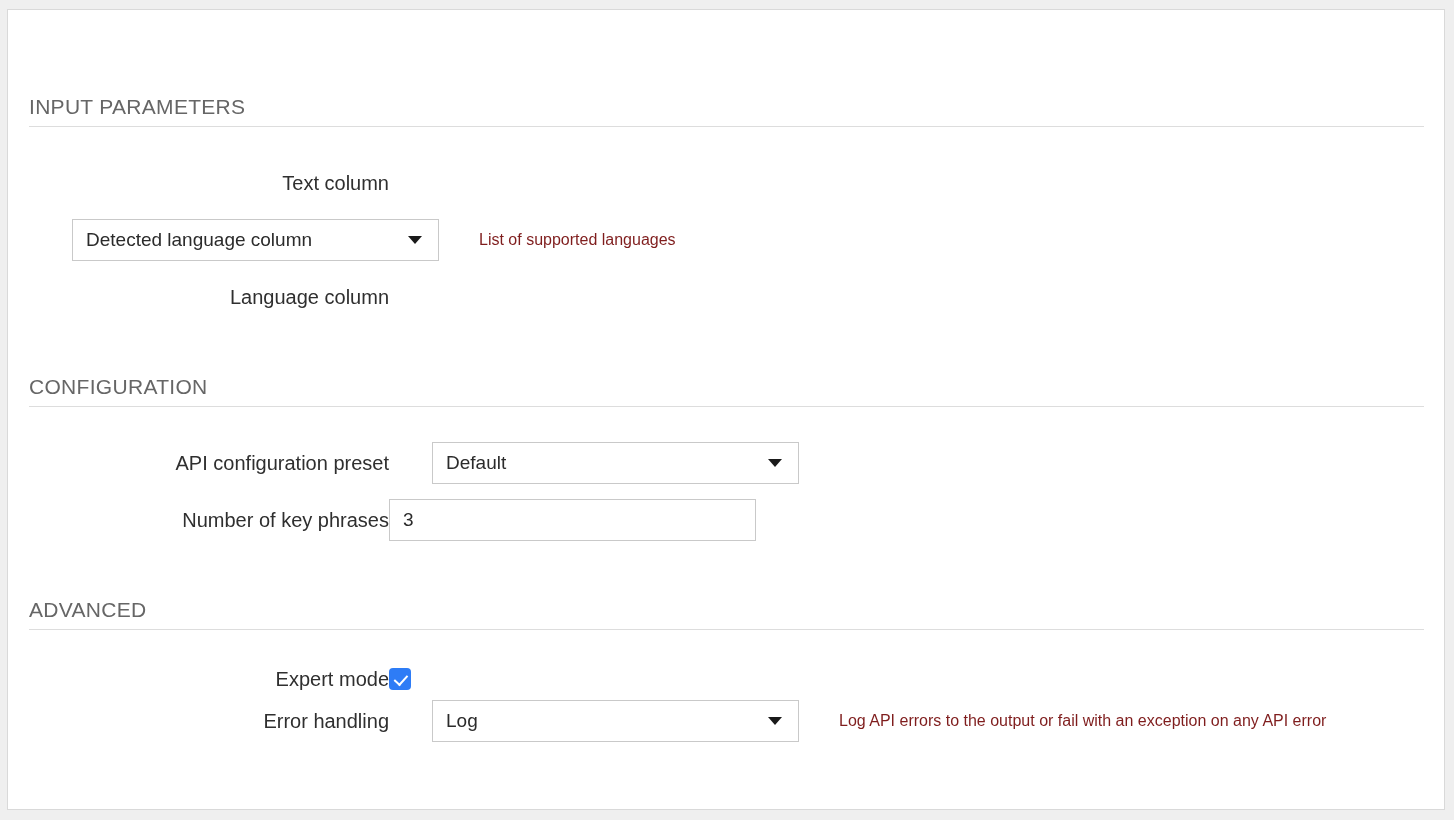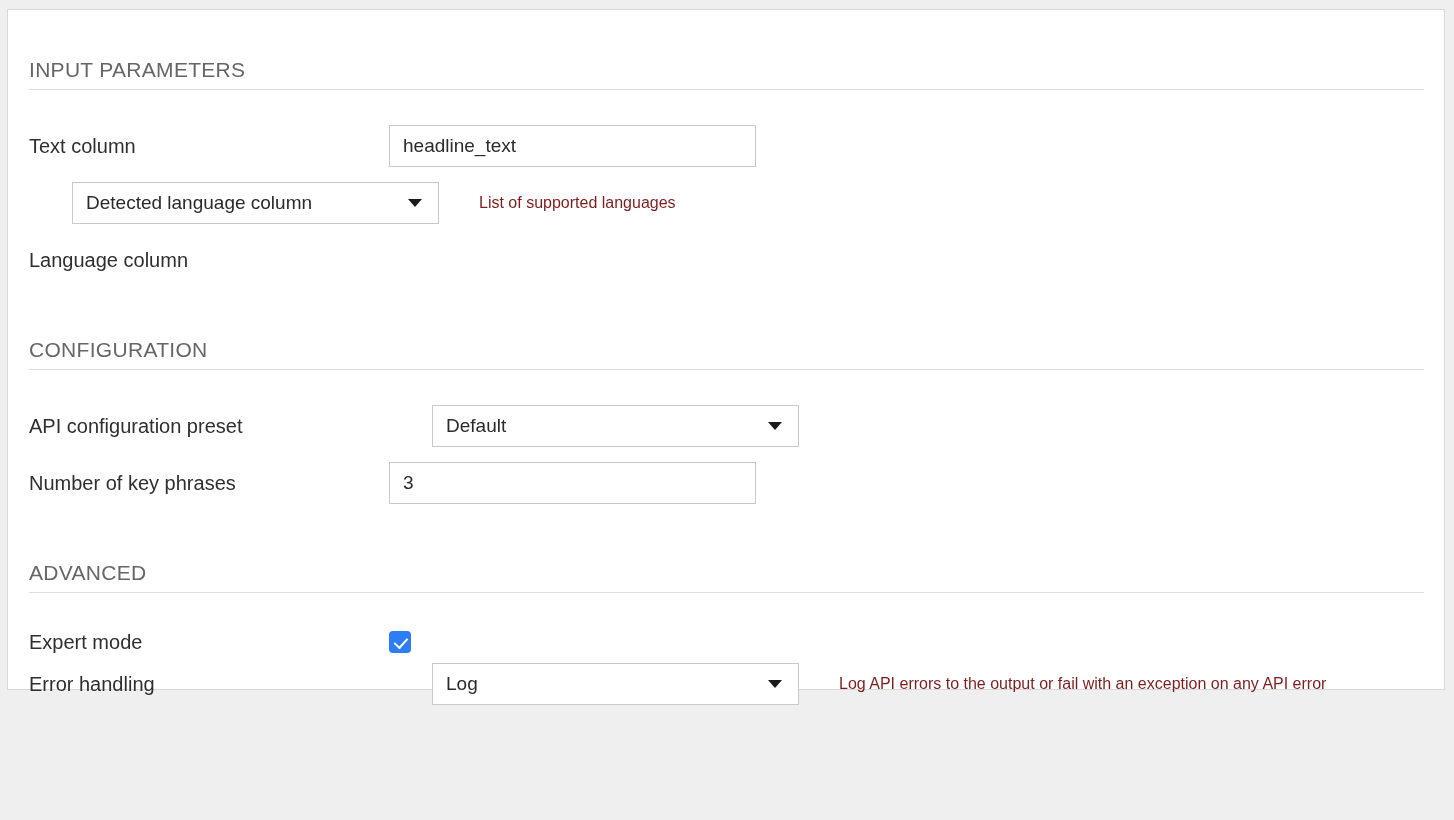--- a/index.html
+++ b/index.html
@@ -5,24 +5,24 @@
   * { margin: 0; padding: 0; box-sizing: border-box; }
   html, body {
     width: 1454px; height: 820px;
     background: #efefef;
     font-family: "Liberation Sans", sans-serif;
     overflow: hidden;
   }
   .panel {
     position: absolute;
     left: 7px; top: 9px;
-    width: 1438px; height: 681px;
+    width: 1438px; height: 801px;
     background: #ffffff;
     border: 1px solid #d9d9d9;
-    padding: 48px 20px 0 21px;
+    padding: 85px 20px 0 21px;
   }
   .section { margin: 0; }
   .section + .section { margin-top: 57px; }
   .section-title {
     font-size: 21px;
     font-weight: 400;
     color: #666666;
     letter-spacing: 0.3px;
     padding-bottom: 7px;
     border-bottom: 1px solid #dddddd;
@@ -33,20 +33,21 @@
     align-items: center;
     margin-bottom: 15px;
     min-height: 42px;
   }
   .form-row.compact { min-height: 28px; margin-bottom: 7px; }
   .form-label {
     flex: 0 0 360px;
     width: 360px;
     font-size: 20px;
     color: #2f2f2f;
+    text-align: right;
   }
   .control {
     width: 367px;
     height: 42px;
     border: 1px solid #c9c9c9;
     background: #ffffff;
     font-size: 19px;
     color: #2b2b2b;
   }
   input.control {
@@ -96,21 +97,20 @@
 </head>
 <body>
 
 <div class="panel">
 
   <div class="section">
     <h2 class="section-title">INPUT PARAMETERS</h2>
 
     <div class="form-row">
       <div class="form-label">Text column</div>
-      <input class="control" type="text" value="headline_text" style="">
     </div>
 
     <div class="form-row">
       <div class="control select-box">
         <span>Detected language column</span>
         <span class="caret-down"></span>
       </div>
       <div class="help-text">List of supported languages</div>
     </div>
 

